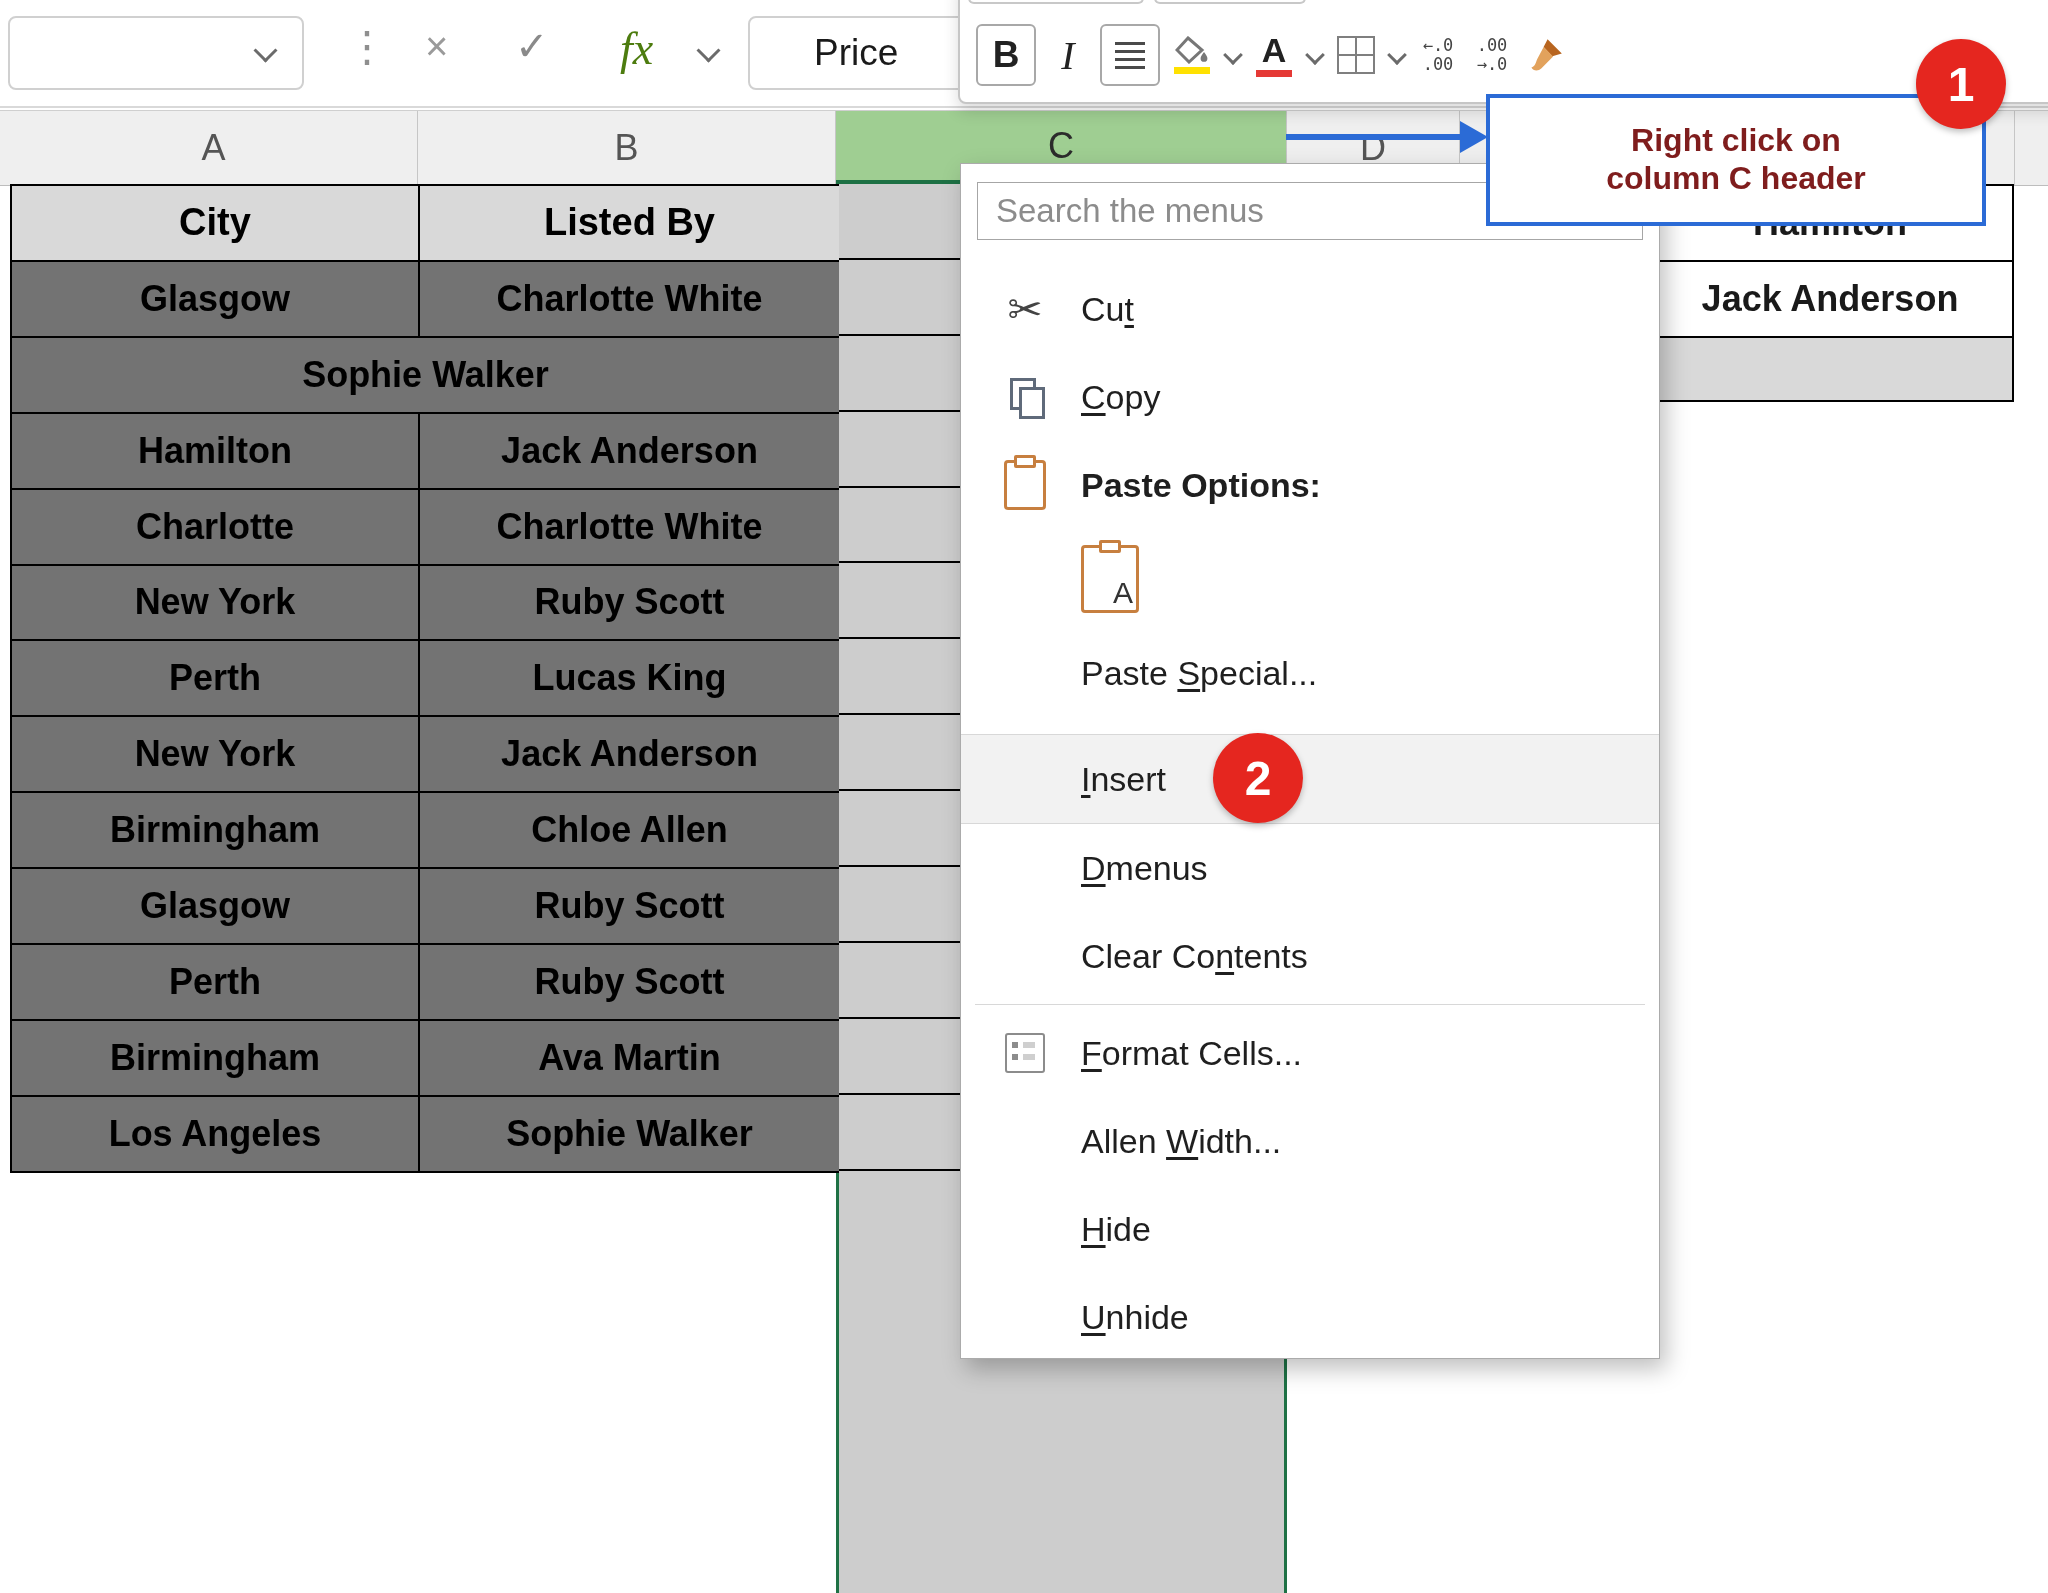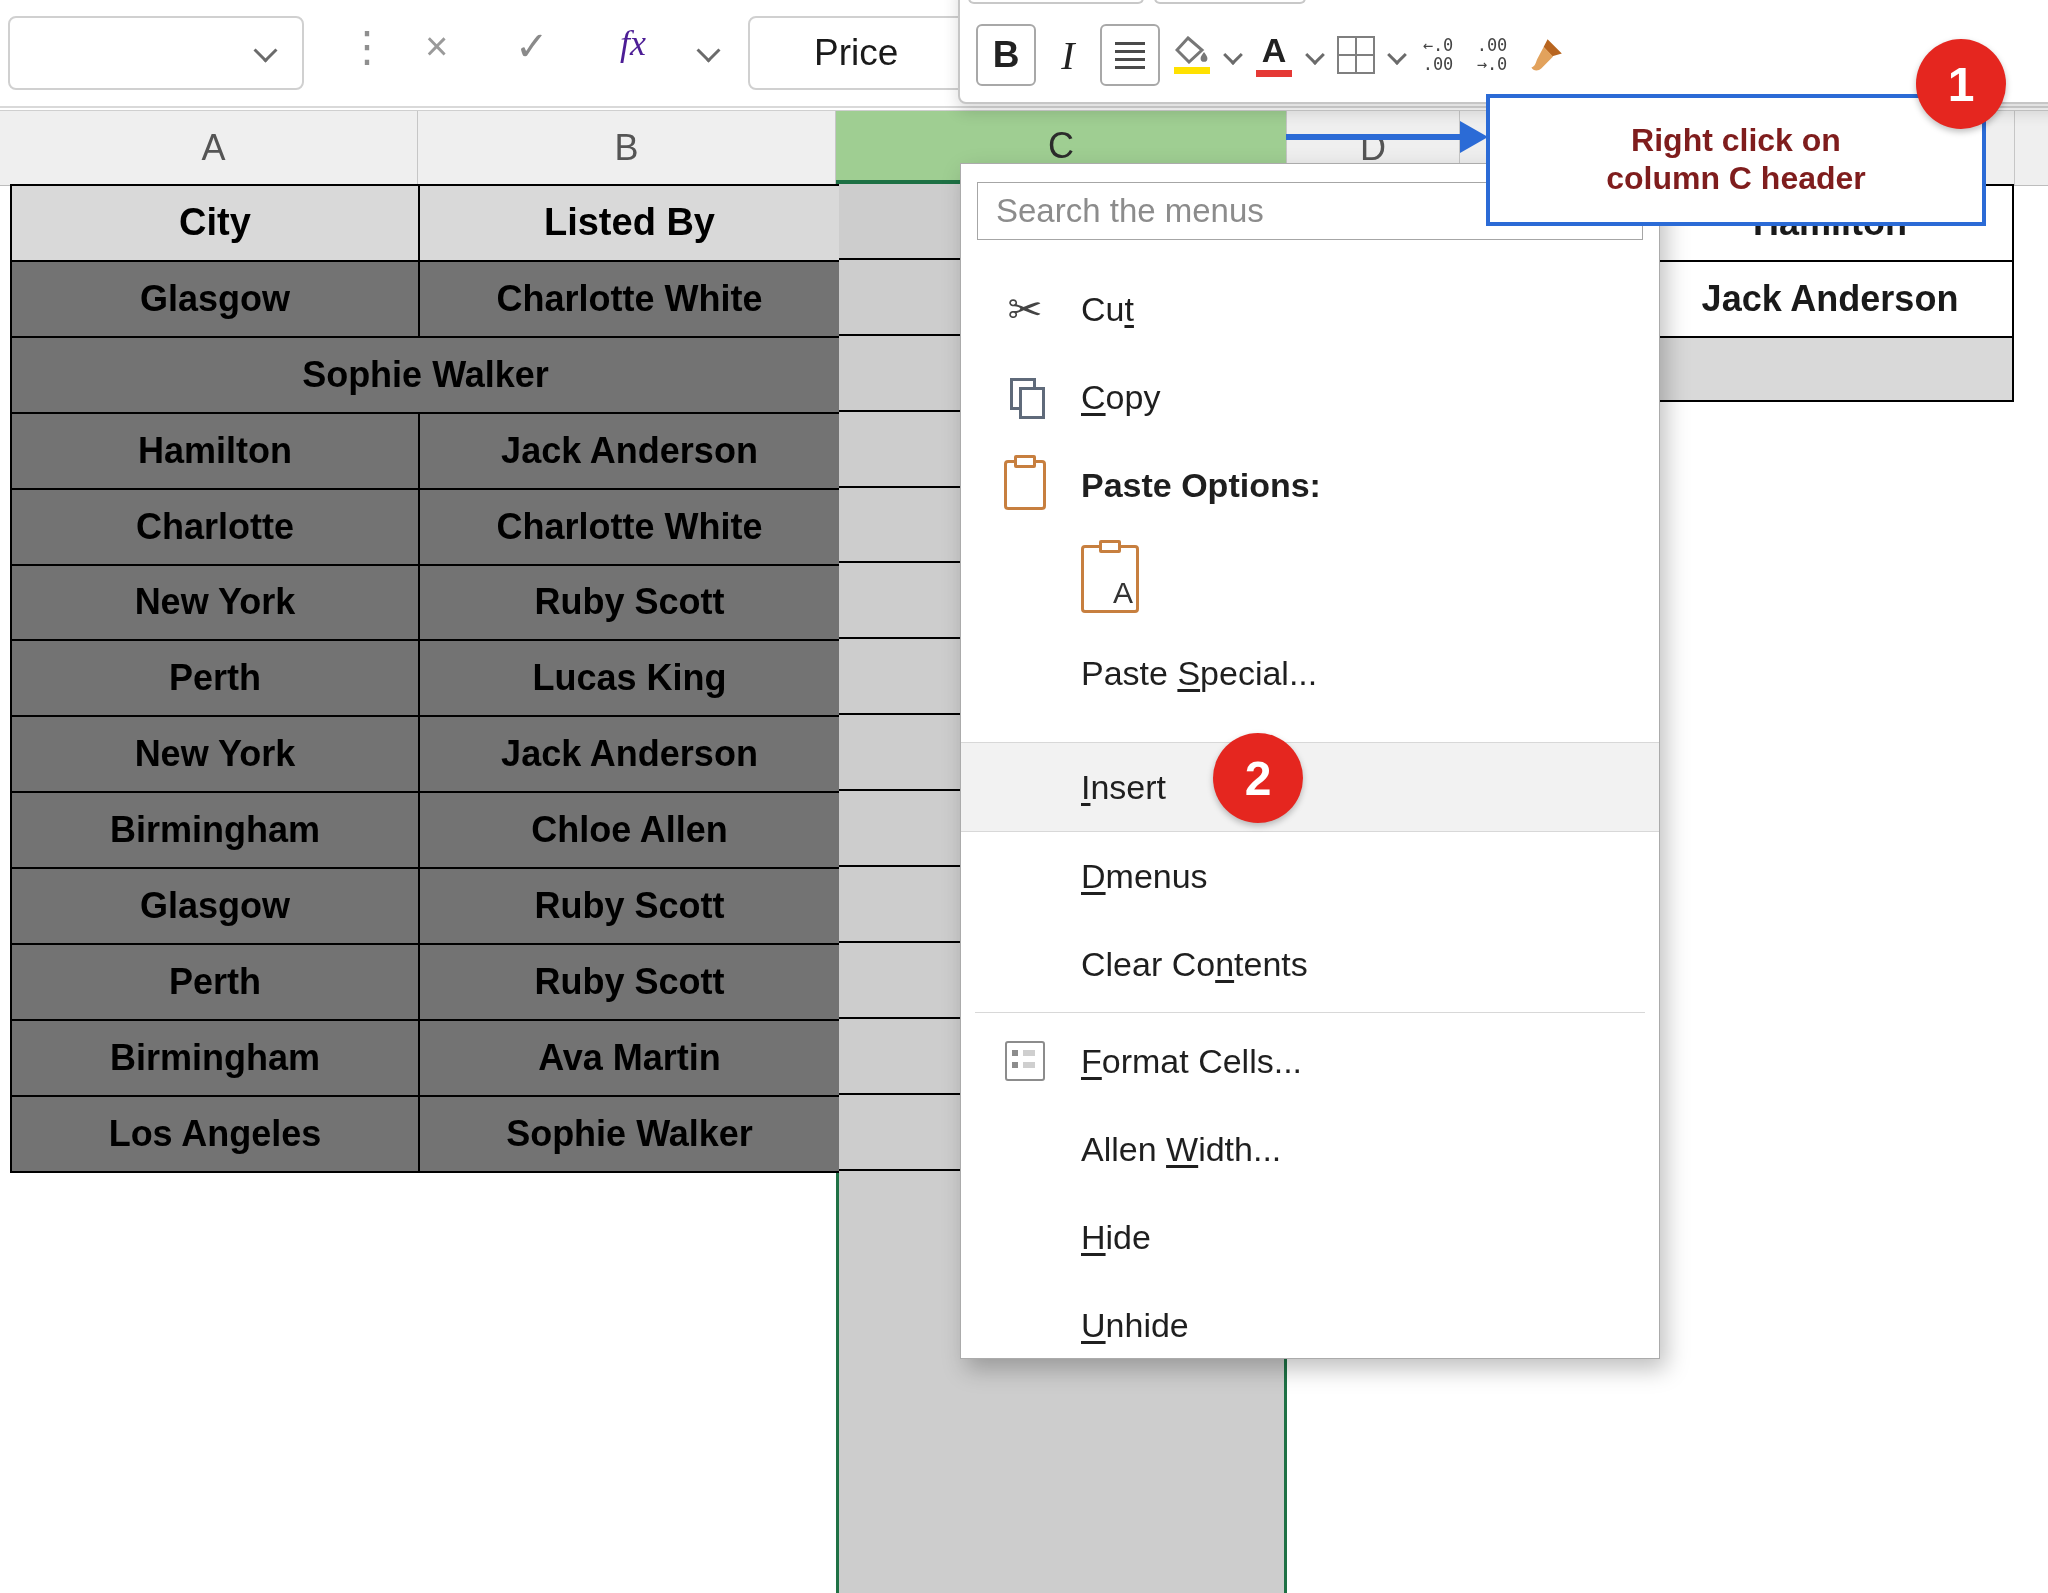--- a/index.html
+++ b/index.html
@@ -10,21 +10,21 @@
   .topbar{position:absolute;left:0;top:0;width:2048px;height:106px;background:#fff;
           border-bottom:2px solid #d9d9d9;z-index:1;}
   .namebox{position:absolute;left:8px;top:16px;width:292px;height:70px;border:2px solid #d0d0d0;
            border-radius:8px;background:#fff;}
   .chev{display:inline-block;width:14px;height:14px;border-right:3px solid #6b6b6b;
         border-bottom:3px solid #6b6b6b;transform:rotate(45deg);}
   .namebox .chev{position:absolute;right:28px;top:24px;}
   .grip{position:absolute;left:346px;top:22px;font-size:42px;color:#8f8f8f;}
   .fbtn{position:absolute;top:26px;font-size:40px;color:#9a9a9a;line-height:1;}
   .fx{position:absolute;left:620px;top:22px;font-family:"Liberation Serif",serif;font-style:italic;
-      font-size:36px;color:#4c1d95;}
+      font-size:46px;color:#4d7c0f;}
   .fx-chev{position:absolute;left:700px;top:42px;}
   .formulabox{position:absolute;left:748px;top:16px;width:620px;height:70px;border:2px solid #d0d0d0;
               border-radius:8px;background:#fff;display:flex;align-items:center;padding-left:64px;
               font-size:37px;color:#1a1a1a;}
 
   
   .minitoolbar{position:absolute;left:958px;top:-24px;width:1120px;height:124px;background:#fff;
                border:2px solid #c6c6c6;border-radius:8px;box-shadow:0 8px 16px rgba(0,0,0,.14);z-index:5;}
   .cutbox{position:absolute;top:0;height:24px;border:2px solid #c8c8c8;border-top:none;
           border-radius:0 0 6px 6px;background:#fff;}
@@ -81,21 +81,21 @@
   .searchbox{width:100%;height:58px;border:1px solid #a6a6a6;box-sizing:border-box;font-size:33px;
              padding:0 18px;font-family:inherit;color:#333;outline:none;}
   .searchbox::placeholder{color:#8c8c8c;}
   .mi{height:88px;display:flex;align-items:center;padding-left:28px;box-sizing:border-box;}
   .mi-ic{width:72px;display:flex;align-items:center;justify-content:center;flex:none;}
   .mi-label{font-size:34px;color:#1f1f1f;padding-left:20px;}
   .mi-bold .mi-label{font-weight:700;}
   .accel{text-decoration:underline;text-underline-offset:4px;}
   .mi.first{margin-top:25px;}
   .mi.hl{background:#f2f2f2;border-top:1px solid #d8d8d8;border-bottom:1px solid #d8d8d8;
-         height:90px;margin-top:25px;}
+         height:90px;margin-top:17px;}
   .pasterow{height:100px;display:flex;align-items:center;padding-left:120px;box-sizing:border-box;}
   .msep{border:none;border-top:1px solid #d8d8d8;margin:4px 14px;}
   .scissors{font-size:42px;color:#444;}
   .copyic{position:relative;width:30px;height:38px;}
   .copyic::before{content:"";position:absolute;left:0;top:0;width:20px;height:26px;
                   border:3px solid #5f6a7a;background:#fff;}
   .copyic::after{content:"";position:absolute;left:9px;top:9px;width:20px;height:26px;
                  border:3px solid #5f6a7a;background:#fff;}
   .clip{position:relative;width:36px;height:44px;border:3px solid #c77f3f;border-radius:4px;background:#fff;}
   .clip::before{content:"";position:absolute;left:50%;top:-8px;width:16px;height:7px;margin-left:-11px;

